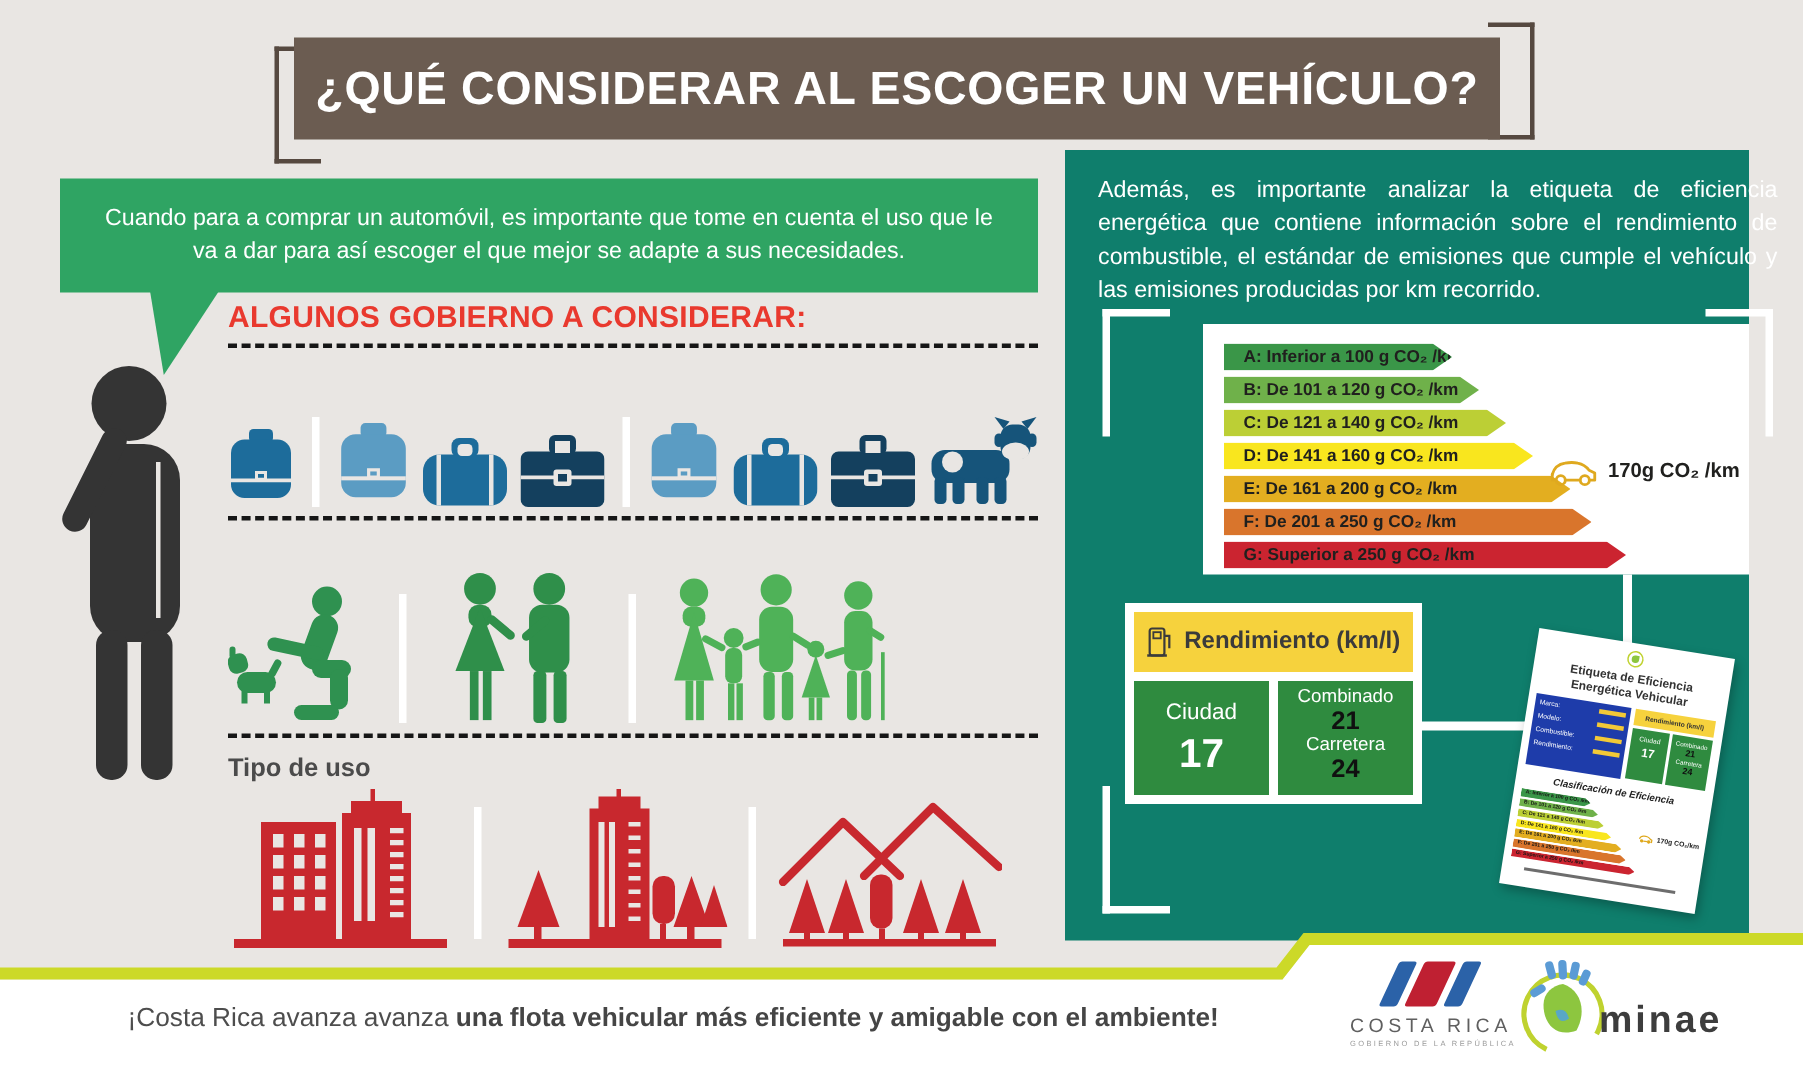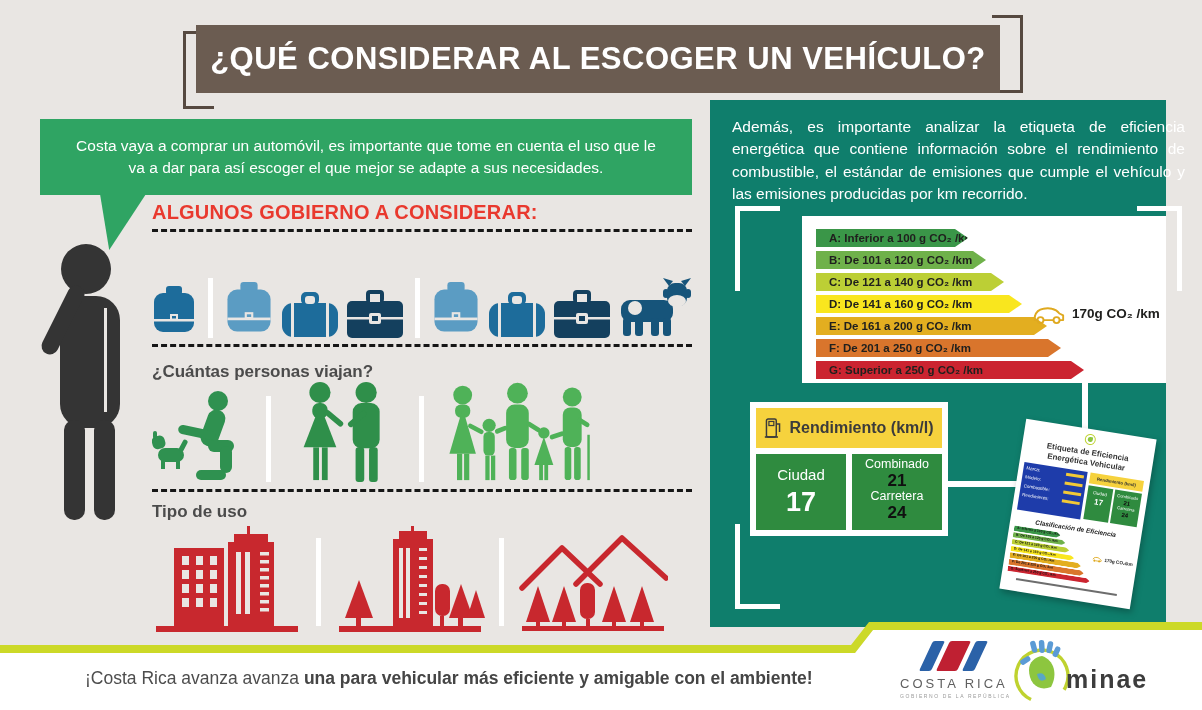--- a/index.html
+++ b/index.html
@@ -107,21 +107,21 @@
 </style>
 </head>
 <body>
 
 <div id="stage">
 
   <div class="bracket-left"></div>
   <div class="bracket-right"></div>
   <div class="title-box">¿QUÉ CONSIDERAR AL ESCOGER UN VEHÍCULO?</div>
 
-  <div class="bubble">Costa vaya a comprar un automóvil, es importante que tome en cuenta el uso que le va a dar para así escoger el que mejor se adapte a sus necesidades.</div>
+  <div class="bubble">Cuando para a comprar un automóvil, es importante que tome en cuenta el uso que le va a dar para así escoger el que mejor se adapte a sus necesidades.</div>
   <div class="bubble-tail"></div>
 
   <svg class="thinker" viewBox="0 0 114 282">
     <g fill="#343434">
       <circle cx="62" cy="27" r="25"></circle>
       <rect x="36" y="54" width="60" height="132" rx="24"></rect>
       <rect x="40" y="178" width="21" height="100" rx="10"></rect>
       <rect x="70" y="178" width="21" height="100" rx="10"></rect>
     </g>
     <rect x="80" y="66" width="3" height="104" fill="#e9e6e3"></rect>
@@ -217,21 +217,20 @@
           <rect x="32" y="42" width="8" height="18" rx="3"></rect>
             <rect x="44" y="42" width="8" height="18" rx="3"></rect>
         </g>
         <ellipse cx="58" cy="25" rx="9" ry="6" fill="#e9e6e3"></ellipse>
           <circle cx="16" cy="32" r="7" fill="#e9e6e3"></circle>
       </svg>
     </div>
   </div>
   <div class="dash dash2"></div>
 
-  <div class="question q2">¿Cuántas personas viajan?</div>
   <div class="icon-row row-people">
     <div class="grp">
       <svg width="96" height="94" viewBox="0 0 96 94">
         <g fill="#2f9150">
           <circle cx="66" cy="13" r="10"></circle>
           <rect x="52" y="21" width="18" height="38" rx="9" transform="rotate(20 61 40)"></rect>
           <rect x="26" y="40" width="38" height="9" rx="4.5" transform="rotate(12 45 44)"></rect>
           <rect x="56" y="52" width="26" height="12" rx="6"></rect>
           <rect x="68" y="58" width="12" height="27" rx="6"></rect>
           <rect x="44" y="82" width="30" height="10" rx="5"></rect>
@@ -496,21 +495,21 @@
       <div class="et-foot"></div>
     </div>
   </div>
 
   <svg class="footer-svg" width="1202" height="95" viewBox="0 0 1202 95">
     <polygon points="0,38 855,38 873,15 1202,15 1202,95 0,95" fill="#ffffff"></polygon>
     <polygon points="0,30 851,30 869,7 1202,7 1202,15 873,15 855,38 0,38" fill="#ccd928"></polygon>
   </svg>
 
   <div class="footer-text">
-    <span>¡Costa Rica avanza avanza </span><b>una para vehicular más eficiente y amigable con el ambiente!</b>
+    <span>¡Costa Rica avanza avanza </span><b>una flota vehicular más eficiente y amigable con el ambiente!</b>
   </div>
 
   <div class="cr-logo">
     <div class="cr-stripes">
       <span class="cr-s1"></span>
         <span class="cr-s2"></span>
         <span class="cr-s3"></span>
     </div>
     <div class="cr-name">COSTA RICA</div>
     <div class="cr-sub">GOBIERNO DE LA REPÚBLICA</div>

